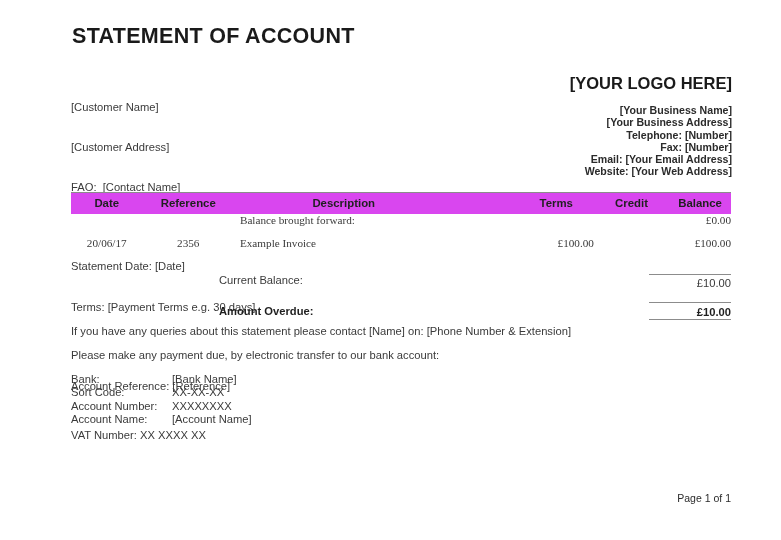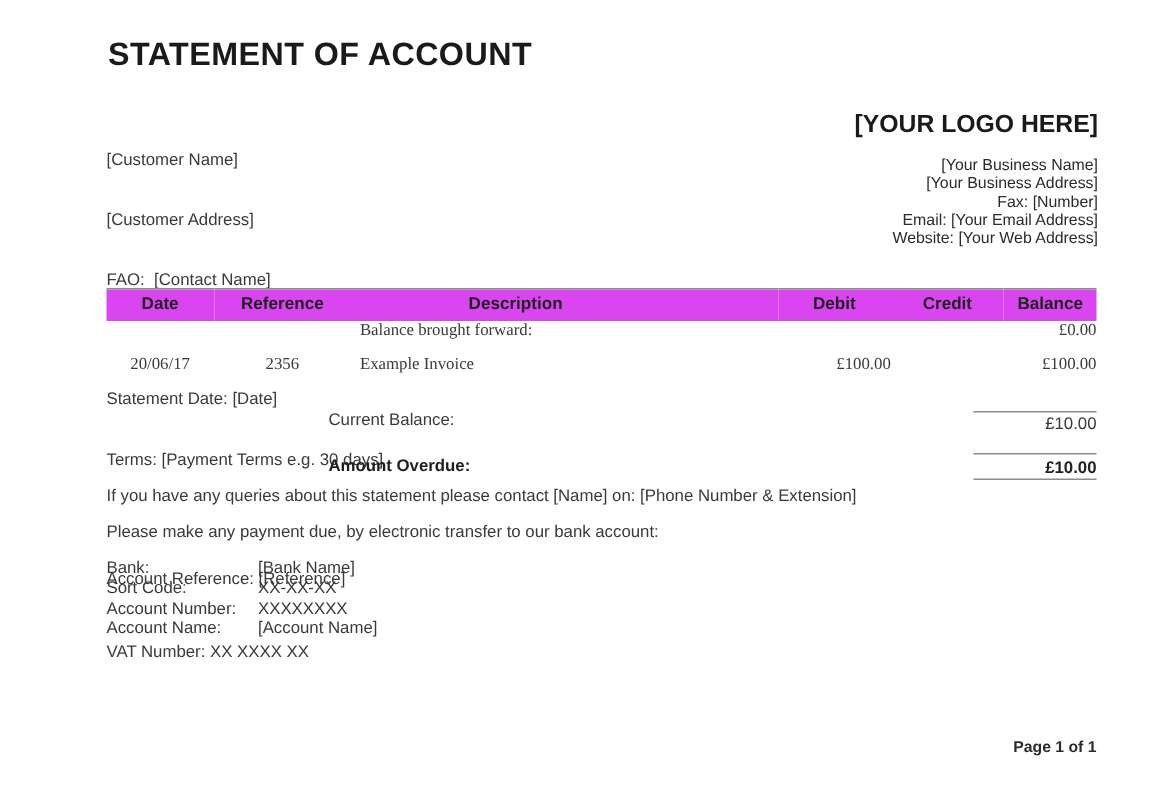--- a/index.html
+++ b/index.html
@@ -57,21 +57,21 @@
     color: #1a1a1a;
     text-align: right;
     white-space: nowrap;
   }
   .business-block {
     position: absolute;
     right: 61px;
     top: 104px;
     font-size: 10.6px;
     line-height: 12.3px;
-    font-weight: normal;
+    font-weight: bold;
     text-align: right;
     color: #2b2b2b;
   }
   .business-block div { white-space: nowrap; }
 
   
   .table-wrap {
     position: absolute;
     left: 59px;
     top: 192px;
@@ -201,21 +201,21 @@
     line-height: 10px;
     font-weight: bold;
     color: #2b2b2b;
   }
   .footer-reg div { white-space: nowrap; }
   .page-number {
     position: absolute;
     right: 62px;
     top: 492px;
     font-size: 10.5px;
-    font-weight: bold;
+    font-weight: normal;
     color: #2b2b2b;
     white-space: nowrap;
   }
 </style>
 </head>
 <body>
 
 <div class="page">
 
   <div class="doc-title">STATEMENT OF ACCOUNT</div>
@@ -232,34 +232,35 @@
     </div>
     <div class="grp">
       <div>Account Reference: [Reference]</div>
     </div>
   </div>
 
   <div class="logo-text">[YOUR LOGO HERE]</div>
   <div class="business-block">
     <div>[Your Business Name]</div>
     <div>[Your Business Address]</div>
+    <div>Telephone: [Number]</div>
     <div>Fax: [Number]</div>
     <div>Email: [Your Email Address]</div>
     <div>Website: [Your Web Address]</div>
   </div>
 
   <div class="table-wrap">
     <table class="stmt">
       <thead>
         <tr>
           <th class="c-date">Date</th>
           <th class="c-ref">Reference</th>
           <th class="c-desc">Description</th>
           <th class="c-spacer"></th>
-          <th class="c-debit">Debit</th>
+          <th class="c-debit">Terms</th>
           <th class="c-credit">Credit</th>
           <th class="c-bal">Balance</th>
         </tr>
       </thead>
       <tbody>
         <tr>
           <td class="c-date"></td>
           <td class="c-ref"></td>
           <td class="c-desc">Balance brought forward:</td>
           <td class="c-spacer"></td>

